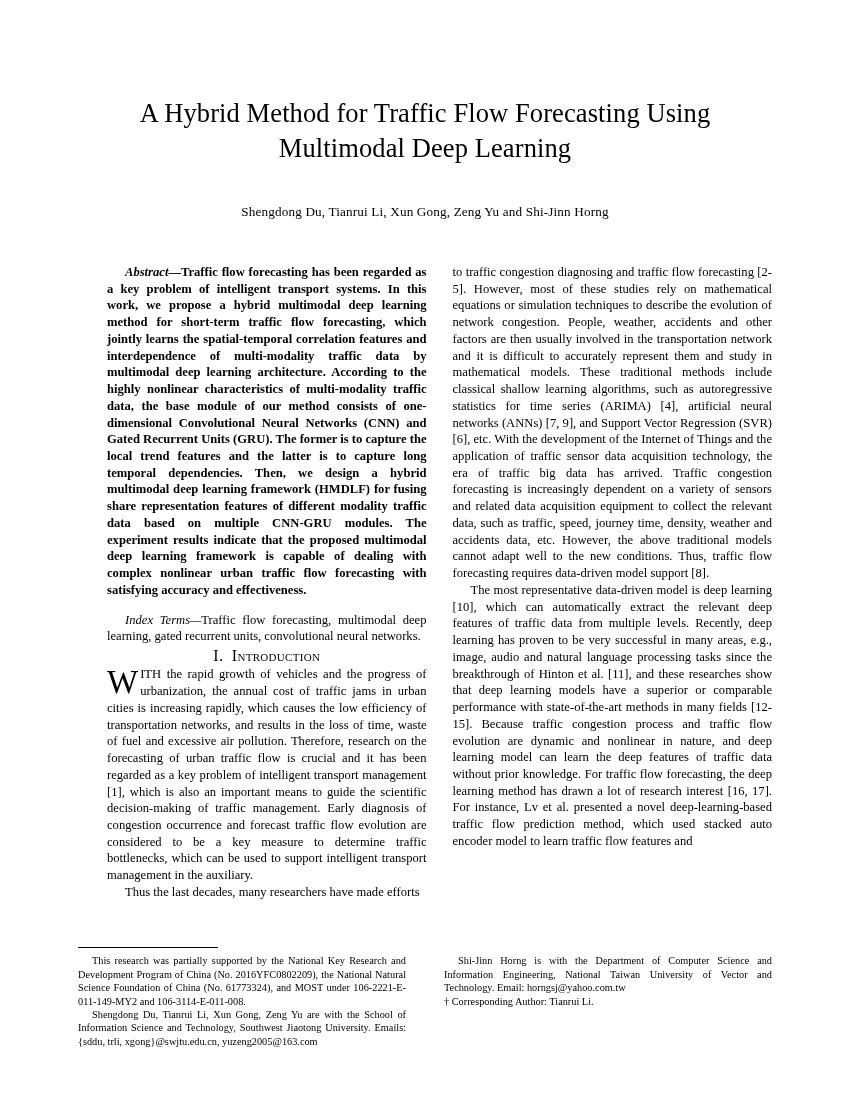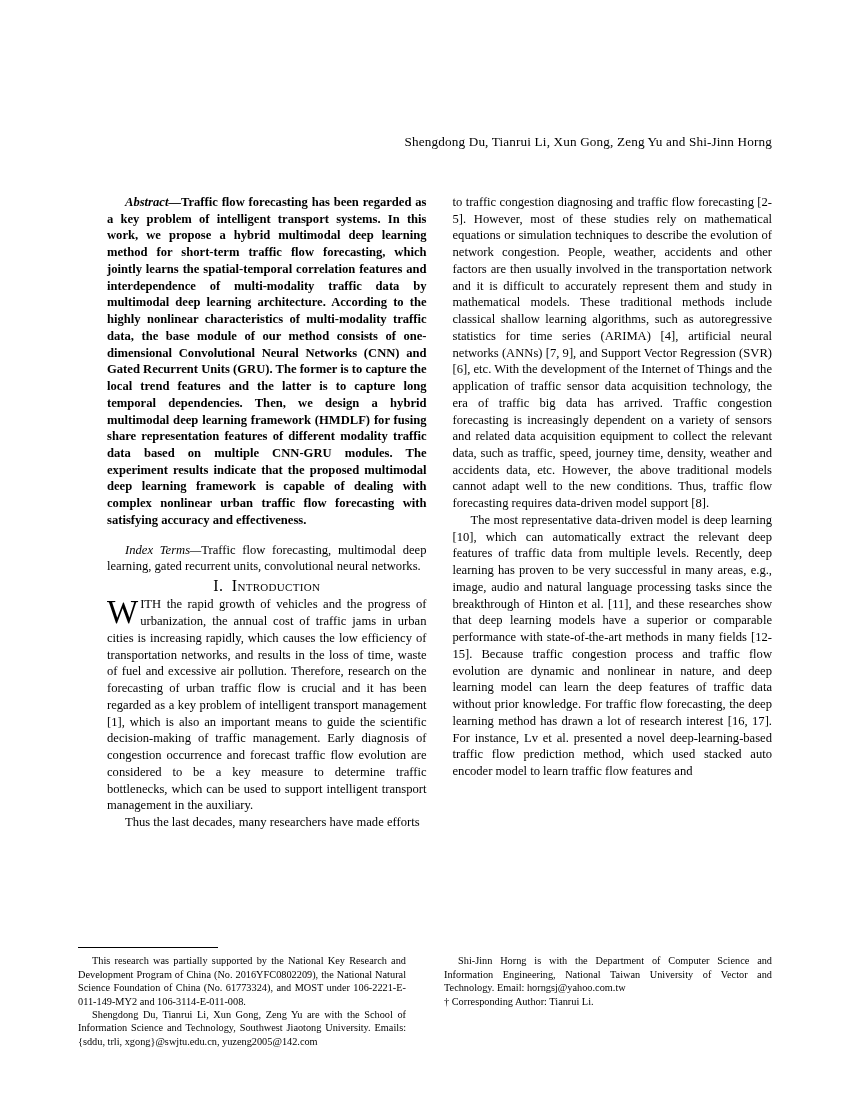--- a/index.html
+++ b/index.html
@@ -23,21 +23,21 @@
   .title {
     text-align: center;
     font-size: 26.5px;
     line-height: 1.32;
     font-weight: normal;
     margin: 0;
     padding: 0 20px;
     letter-spacing: 0.1px;
   }
   .authors {
-    text-align: right;
+    text-align: center;
     font-size: 13.2px;
     margin-top: 38px;
     letter-spacing: 0.15px;
   }
   .columns {
     display: flex;
     margin-top: 44px;
     gap: 26px;
     margin-left: 29px;
   }
@@ -113,20 +113,21 @@
   }
   .fn-col p.noindent {
     text-indent: 0;
   }
 </style>
 </head>
 <body>
 
 <div class="page">
 
+  <h1 class="title">A Hybrid Method for Traffic Flow Forecasting Using Multimodal Deep Learning</h1>
 
   <div class="authors">Shengdong Du, Tianrui Li, Xun Gong, Zeng Yu and Shi-Jinn Horng</div>
 
   <div class="columns">
 
     <div class="col">
 
       <p class="abstract"><span class="lead">Abstract—</span><span>Traffic flow forecasting has been regarded as a key problem of intelligent transport systems. In this work, we propose a hybrid multimodal deep learning method for short-term traffic flow forecasting, which jointly learns the spatial-temporal correlation features and interdependence of multi-modality traffic data by multimodal deep learning architecture. According to the highly nonlinear characteristics of multi-modality traffic data, the base module of our method consists of one-dimensional Convolutional Neural Networks (CNN) and Gated Recurrent Units (GRU). The former is to capture the local trend features and the latter is to capture long temporal dependencies. Then, we design a hybrid multimodal deep learning framework (HMDLF) for fusing share representation features of different modality traffic data based on multiple CNN-GRU modules. The experiment results indicate that the proposed multimodal deep learning framework is capable of dealing with complex nonlinear urban traffic flow forecasting with satisfying accuracy and effectiveness.</span></p>
 
       <p class="indexterms"><span class="lead">Index Terms—</span><span>Traffic flow forecasting, multimodal deep learning, gated recurrent units, convolutional neural networks.</span></p>
@@ -146,21 +147,21 @@
       <p>The most representative data-driven model is deep learning [10], which can automatically extract the relevant deep features of traffic data from multiple levels. Recently, deep learning has proven to be very successful in many areas, e.g., image, audio and natural language processing tasks since the breakthrough of Hinton et al. [11], and these researches show that deep learning models have a superior or comparable performance with state-of-the-art methods in many fields [12-15]. Because traffic congestion process and traffic flow evolution are dynamic and nonlinear in nature, and deep learning model can learn the deep features of traffic data without prior knowledge. For traffic flow forecasting, the deep learning method has drawn a lot of research interest [16, 17]. For instance, Lv et al. presented a novel deep-learning-based traffic flow prediction method, which used stacked auto encoder model to learn traffic flow features and</p>
 
     </div>
 
   </div>
 
   <div class="footnotes">
     <div class="fn-col">
       <div class="footnote-rule"></div>
       <p>This research was partially supported by the National Key Research and Development Program of China (No. 2016YFC0802209), the National Natural Science Foundation of China (No. 61773324), and MOST under 106-2221-E-011-149-MY2 and 106-3114-E-011-008.</p>
-      <p>Shengdong Du, Tianrui Li, Xun Gong, Zeng Yu are with the School of Information Science and Technology, Southwest Jiaotong University. Emails: {sddu, trli, xgong}@swjtu.edu.cn, yuzeng2005@142.com</p>
+      <p>Shengdong Du, Tianrui Li, Xun Gong, Zeng Yu are with the School of Information Science and Technology, Southwest Jiaotong University. Emails: {sddu, trli, xgong}@swjtu.edu.cn, yuzeng2005@163.com</p>
     </div>
     <div class="fn-col">
       <div class="footnote-rule" style="visibility:hidden"></div>
       <p>Shi-Jinn Horng is with the Department of Computer Science and Information Engineering, National Taiwan University of Vector and Technology. Email: horngsj@yahoo.com.tw</p>
       <p class="noindent">† Corresponding Author: Tianrui Li.</p>
     </div>
   </div>
 
 </div>
 

